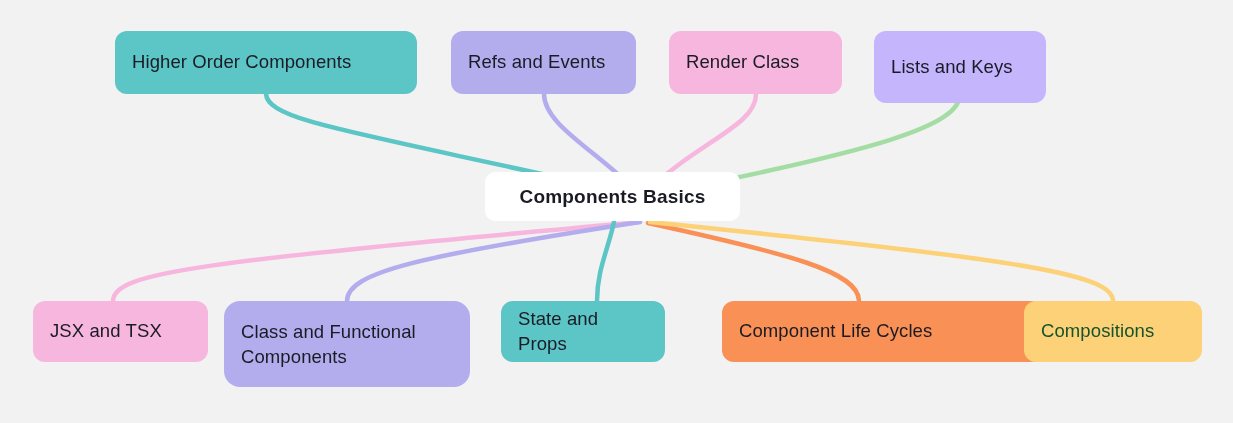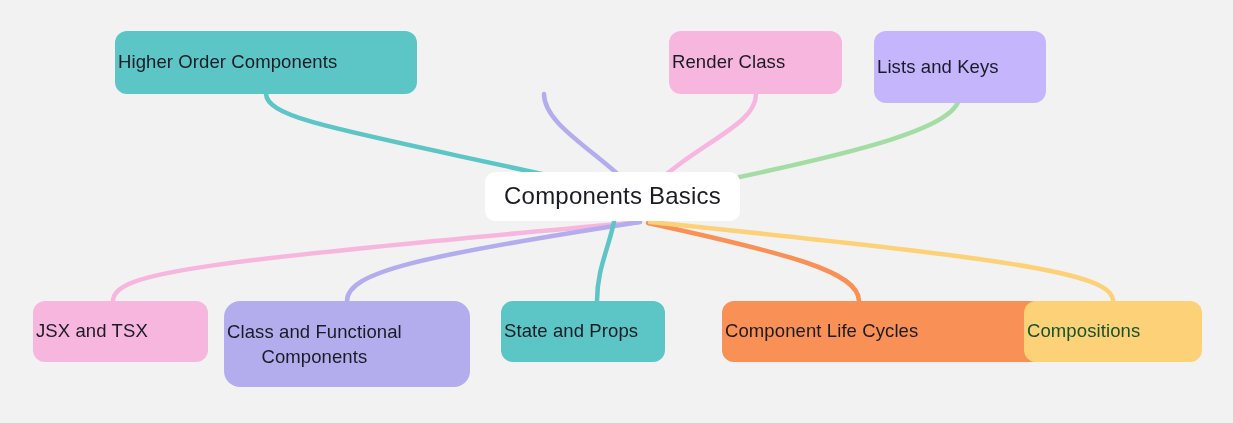--- a/index.html
+++ b/index.html
@@ -21,34 +21,33 @@
     left: 0; top: 0;
     width: 1233px;
     height: 423px;
     pointer-events: none;
   }
   .node {
     position: absolute;
     border-radius: 12px;
     display: flex;
     align-items: center;
-    padding: 0 3px;
+    padding: 0 17px;
     color: #1b1b25;
     font-size: 18.5px;
     line-height: 1.35;
     letter-spacing: 0.1px;
     z-index: 5;
     white-space: pre-line;
-    text-align: center;
   }
   .node.center {
     background: #ffffff;
     border-radius: 10px;
-    font-size: 24px;
-    font-weight: normal;
+    font-size: 19px;
+    font-weight: bold;
     letter-spacing: 0.2px;
     justify-content: center;
     z-index: 9;
   }
   .node.two-line {
     align-items: flex-start;
     padding-top: 19px;
   }
 </style>
 </head>
@@ -61,20 +60,21 @@
       <path d="M 756 94 C 756 126 700 140 641 196" fill="none" stroke="#f7b6de" stroke-width="4.5" stroke-linecap="round"></path>
       <path d="M 960 94 C 960 126 880 150 642 197" fill="none" stroke="#a4dda4" stroke-width="4.5" stroke-linecap="round"></path>
       <path d="M 113 301 C 113 272 200 262 640 222" fill="none" stroke="#f7b6de" stroke-width="4.5" stroke-linecap="round"></path>
       <path d="M 347 301 C 347 272 420 256 640 222" fill="none" stroke="#b3adee" stroke-width="4.5" stroke-linecap="round"></path>
       <path d="M 597 301 C 597 270 608 250 614 222" fill="none" stroke="#5cc5c5" stroke-width="4.5" stroke-linecap="round"></path>
       <path d="M 859 301 C 859 272 790 254 648 223" fill="none" stroke="#f99055" stroke-width="4.5" stroke-linecap="round"></path>
       <path d="M 1113 301 C 1113 272 1000 258 650 222" fill="none" stroke="#fcd177" stroke-width="4.5" stroke-linecap="round"></path>
     </svg>
 <div class="node center" style="left: 485px; top: 172px; width: 255px; height: 49px; background: rgb(255, 255, 255); color: rgb(27, 27, 37);">Components Basics</div>
     <div class="node" style="left: 115px; top: 31px; width: 302px; height: 63px; background: rgb(92, 197, 197); color: rgb(27, 27, 37);">Higher Order Components</div>
+    <div class="node" style="left: 451px; top: 31px; width: 185px; height: 63px; background: rgb(179, 173, 238); color: rgb(27, 27, 37);">Refs and Events</div>
     <div class="node" style="left: 669px; top: 31px; width: 173px; height: 63px; background: rgb(247, 182, 222); color: rgb(27, 27, 37);">Render Class</div>
     <div class="node" style="left: 874px; top: 31px; width: 172px; height: 72px; background: #c4b5fd; color: rgb(27, 27, 37);">Lists and Keys</div>
     <div class="node" style="left: 33px; top: 301px; width: 175px; height: 61px; background: rgb(247, 182, 222); color: rgb(27, 27, 37);">JSX and TSX</div>
     <div class="node two-line" style="left: 224px; top: 301px; width: 246px; height: 86px; background: rgb(179, 173, 238); color: rgb(27, 27, 37); border-radius: 16px;">Class and Functional
 Components</div>
     <div class="node" style="left: 501px; top: 301px; width: 164px; height: 61px; background: rgb(92, 197, 197); color: rgb(27, 27, 37);">State and Props</div>
     <div class="node" style="left: 722px; top: 301px; width: 321px; height: 61px; background: rgb(249, 144, 85); color: rgb(27, 27, 37);">Component Life Cycles</div>
     <div class="node" style="left: 1024px; top: 301px; width: 178px; height: 61px; background: rgb(252, 209, 119); color: #14532d;">Compositions</div>
   </div>
 

